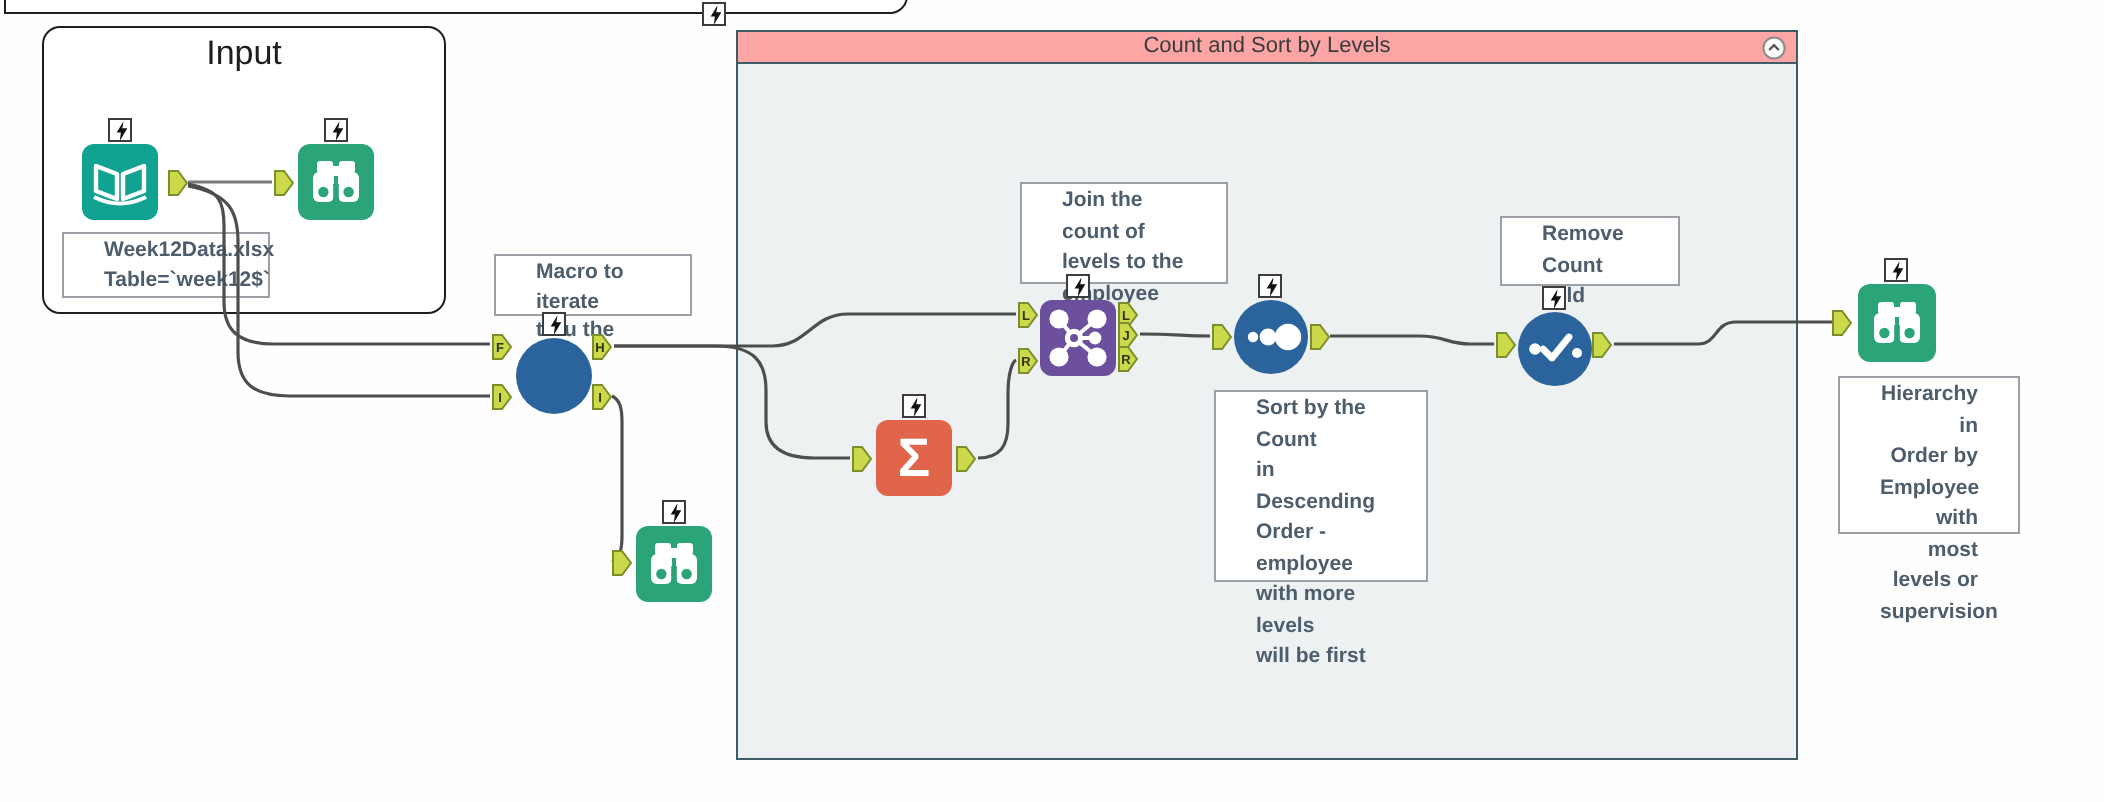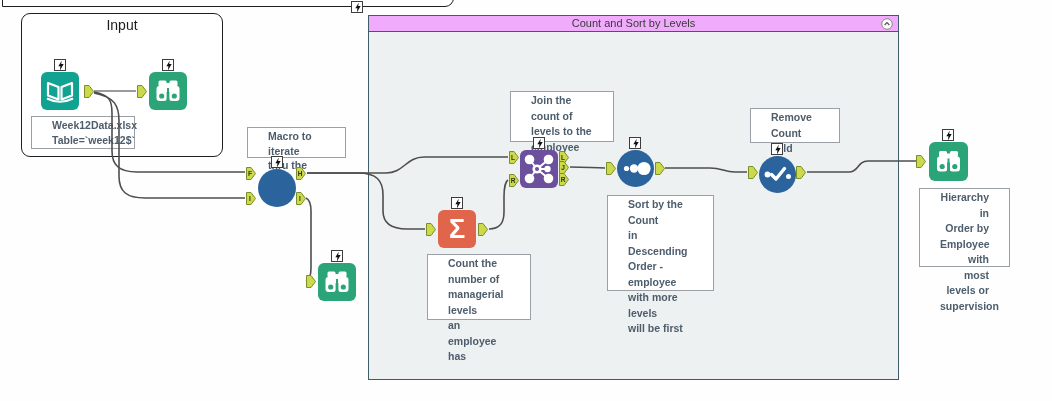--- a/index.html
+++ b/index.html
@@ -1,24 +1,24 @@
 <!DOCTYPE html>
 <html><head>
 <meta charset="utf-8">
 <style>
   html,body{margin:0;padding:0;background:#fff;font-family:"Liberation Sans",sans-serif;}
   #canvas{position:relative;width:1052px;height:401px;background:#fefefe;overflow:hidden;}
 
   .container-box{position:absolute;box-sizing:border-box;background:#fff;}
   #top-partial{left:2px;top:-22px;width:452px;height:29px;border:1.6px solid #1f1f1f;border-radius:0 0 9px 0;}
   #input-container{left:21px;top:13px;width:202px;height:144px;border:1.6px solid #1f1f1f;border-radius:9px;}
-  #input-container .ctitle{position:absolute;top:3px;left:0;width:100%;text-align:center;font-size:14px;color:#1e1e1e;}
+  #input-container .ctitle{position:absolute;top:3px;left:0;width:100%;text-align:center;font-size:17px;color:#1e1e1e;}
 
   #count-sort-container{left:368px;top:15px;width:531px;height:365px;border:1.6px solid #3E5D68;background:#EDF1F2;}
-  #count-sort-header{position:absolute;left:0;top:0;width:100%;height:16px;background:#f0abfc;border-bottom:1.4px solid #3E5D68;box-sizing:border-box;text-decoration:underline;}
+  #count-sort-header{position:absolute;left:0;top:0;width:100%;height:16px;background:#fca5a5;border-bottom:1.4px solid #3E5D68;box-sizing:border-box;text-decoration:underline;}
   #count-sort-header .ctitle{position:absolute;top:1px;left:0;width:100%;text-align:center;font-size:11px;color:#3a3a3a;}
   .collapse-btn{position:absolute;top:2px;right:5px;width:12px;height:12px;}
 
   .tool{position:absolute;width:38px;height:38px;border-radius:6px;z-index:4;}
   .tool.round{border-radius:50%;}
   .tool svg{position:absolute;left:0;top:0;}
   .teal{background:#12A291;}
   .green{background:#2BA477;}
   .blue{background:#2B639C;}
   .orange{background:#E0654B;}
@@ -60,24 +60,20 @@
         <circle cx="6" cy="6" r="5.3" fill="#fafafa" stroke="#8a8a8a" stroke-width="1"></circle>
         <polyline points="3.6,7 6,4.6 8.4,7" fill="none" stroke="#555" stroke-width="1.2"></polyline>
       </svg>
     </div>
   </div>
 
   <div class="annotation" style="left:31px;top:116px;width:104px;height:33px;line-height:15px;">Week12Data.xlsx
 Table=`week12$`</div>
   <div class="annotation" style="left:247px;top:127px;width:99px;height:31px;line-height:14.5px;">Macro to iterate
 thru the data</div>
-  <div class="annotation" style="left:427px;top:254px;width:104px;height:66px;">Count the
-number of
-managerial levels
-an employee has</div>
   <div class="annotation" style="left:510px;top:91px;width:104px;height:51px;">Join the count of
 levels to the
 employee field</div>
   <div class="annotation" style="left:607px;top:195px;width:107px;height:96px;">Sort by the Count
 in Descending
 Order - employee
 with more levels
 will be first</div>
   <div class="annotation" style="left:750px;top:108px;width:90px;height:35px;">Remove Count
 field</div>

